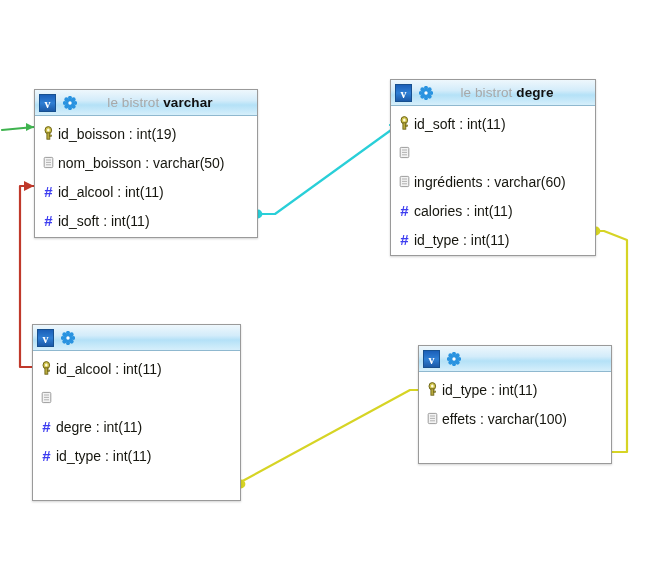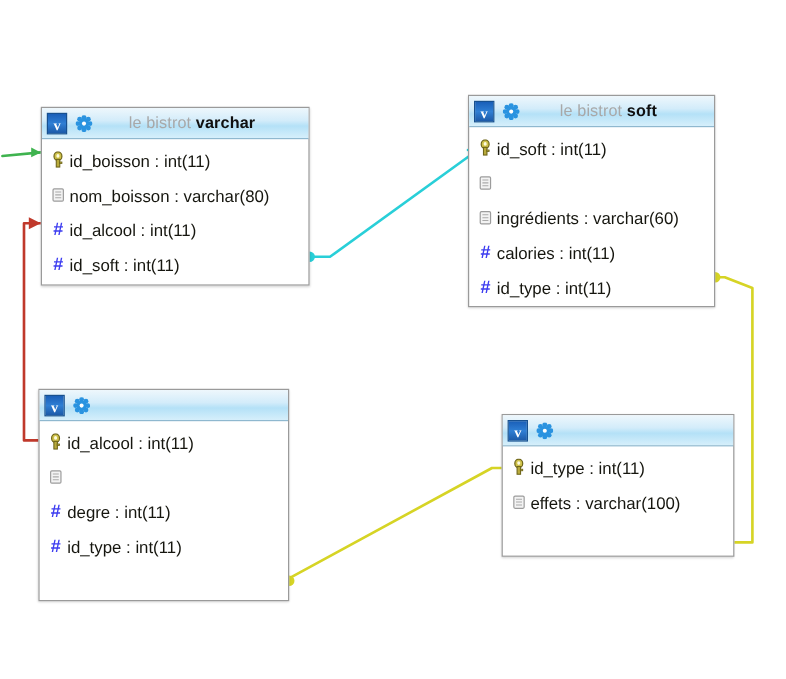--- a/index.html
+++ b/index.html
@@ -152,32 +152,32 @@
         <div class="fields">
           <div class="field-row">
             <span class="f-icon">
               <svg width="13" height="15" viewBox="0 0 13 15">
                 <ellipse cx="6.3" cy="4.2" rx="3.3" ry="3.6" fill="#cfc24a" stroke="#6e6519" stroke-width="1"></ellipse>
                 <ellipse cx="6.3" cy="3.9" rx="1.3" ry="1.5" fill="#fdfbe0"></ellipse>
                 <rect x="4.9" y="6.8" width="2.9" height="6.4" fill="#b9ab3c" stroke="#6e6519" stroke-width="0.9"></rect>
                 <rect x="7.6" y="9.0" width="2.0" height="1.3" fill="#b9ab3c" stroke="#6e6519" stroke-width="0.7"></rect>
               </svg>
             </span>
-            <span class="fname">id_boisson : int(11)</span>
-          </div>
-          <div class="field-row">
-            <span class="f-icon">
-              <svg width="13" height="15" viewBox="0 0 13 15">
-                <rect x="2.2" y="2.4" width="8.6" height="10.2" rx="1" fill="#f3f3f3" stroke="#9c9c9c" stroke-width="1"></rect>
-                <line x1="4.0" y1="5.0" x2="9.0" y2="5.0" stroke="#aaaaaa" stroke-width="0.9"></line>
-                <line x1="4.0" y1="7.4" x2="9.0" y2="7.4" stroke="#aaaaaa" stroke-width="0.9"></line>
-                <line x1="4.0" y1="9.8" x2="9.0" y2="9.8" stroke="#aaaaaa" stroke-width="0.9"></line>
-              </svg>
-            </span>
-            <span class="fname">nom_boisson : varchar(80)</span>
+            <span class="fname">id_boisson : int(19)</span>
+          </div>
+          <div class="field-row">
+            <span class="f-icon">
+              <svg width="13" height="15" viewBox="0 0 13 15">
+                <rect x="2.2" y="2.4" width="8.6" height="10.2" rx="1" fill="#f3f3f3" stroke="#9c9c9c" stroke-width="1"></rect>
+                <line x1="4.0" y1="5.0" x2="9.0" y2="5.0" stroke="#aaaaaa" stroke-width="0.9"></line>
+                <line x1="4.0" y1="7.4" x2="9.0" y2="7.4" stroke="#aaaaaa" stroke-width="0.9"></line>
+                <line x1="4.0" y1="9.8" x2="9.0" y2="9.8" stroke="#aaaaaa" stroke-width="0.9"></line>
+              </svg>
+            </span>
+            <span class="fname">nom_boisson : varchar(50)</span>
           </div>
           <div class="field-row">
             <span class="f-icon hash">#</span>
             <span class="fname">id_alcool : int(11)</span>
           </div>
           <div class="field-row">
             <span class="f-icon hash">#</span>
             <span class="fname">id_soft : int(11)</span>
           </div>
         </div>
@@ -192,21 +192,21 @@
               <circle cx="7.00" cy="12.10" r="2.05" fill="#2a93e0"></circle>
               <circle cx="3.39" cy="10.61" r="2.05" fill="#2a93e0"></circle>
               <circle cx="1.90" cy="7.00" r="2.05" fill="#2a93e0"></circle>
               <circle cx="3.39" cy="3.39" r="2.05" fill="#2a93e0"></circle>
               <circle cx="7.00" cy="1.90" r="2.05" fill="#2a93e0"></circle>
               <circle cx="10.61" cy="3.39" r="2.05" fill="#2a93e0"></circle>
               <circle cx="7" cy="7" r="4.3" fill="#2a93e0"></circle>
               <circle cx="7" cy="7" r="1.7" fill="#ffffff"></circle>
             </svg>
           </span>
-          <span class="tbl-title"><span>le bistrot </span><b>soft</b></span>
+          <span class="tbl-title"><span>le bistrot </span><b>degre</b></span>
         </div>
         <div class="fields">
           <div class="field-row">
             <span class="f-icon">
               <svg width="13" height="15" viewBox="0 0 13 15">
                 <ellipse cx="6.3" cy="4.2" rx="3.3" ry="3.6" fill="#cfc24a" stroke="#6e6519" stroke-width="1"></ellipse>
                 <ellipse cx="6.3" cy="3.9" rx="1.3" ry="1.5" fill="#fdfbe0"></ellipse>
                 <rect x="4.9" y="6.8" width="2.9" height="6.4" fill="#b9ab3c" stroke="#6e6519" stroke-width="0.9"></rect>
                 <rect x="7.6" y="9.0" width="2.0" height="1.3" fill="#b9ab3c" stroke="#6e6519" stroke-width="0.7"></rect>
               </svg>

